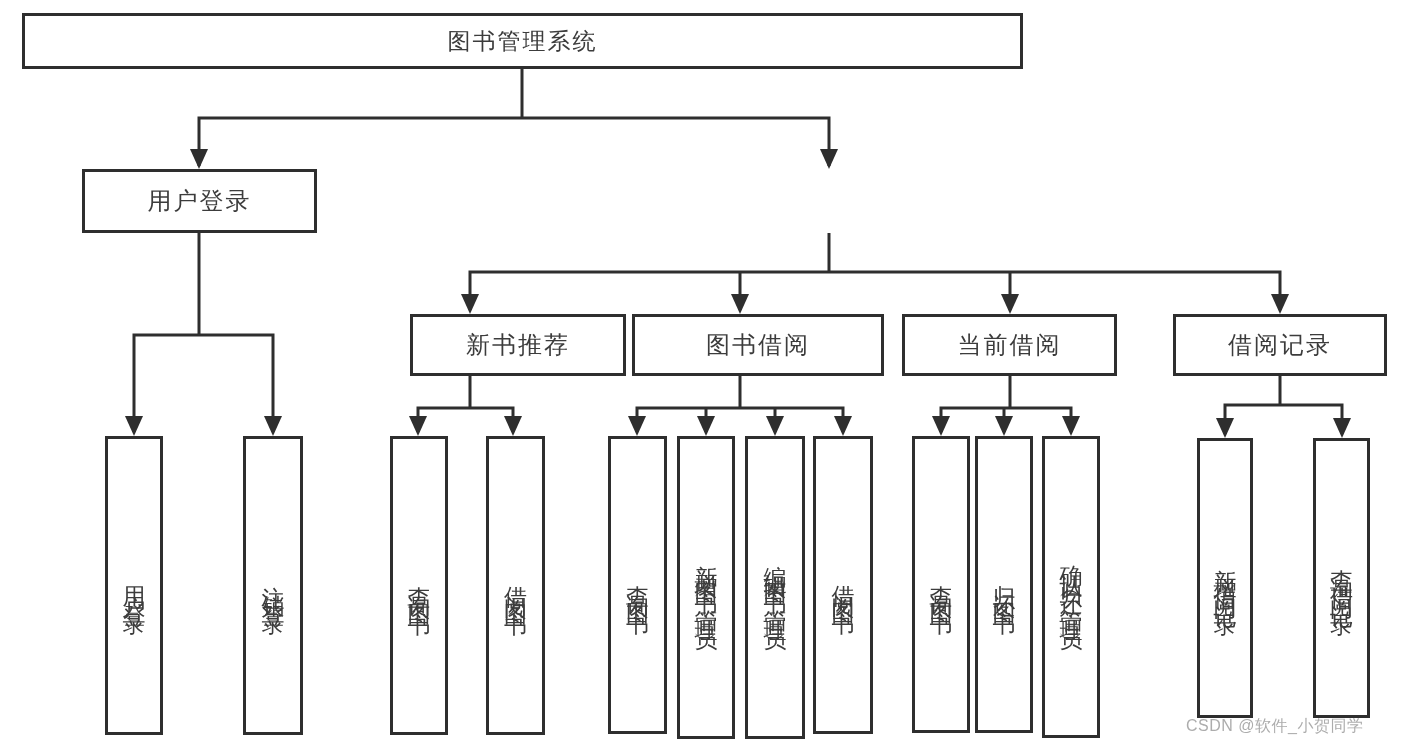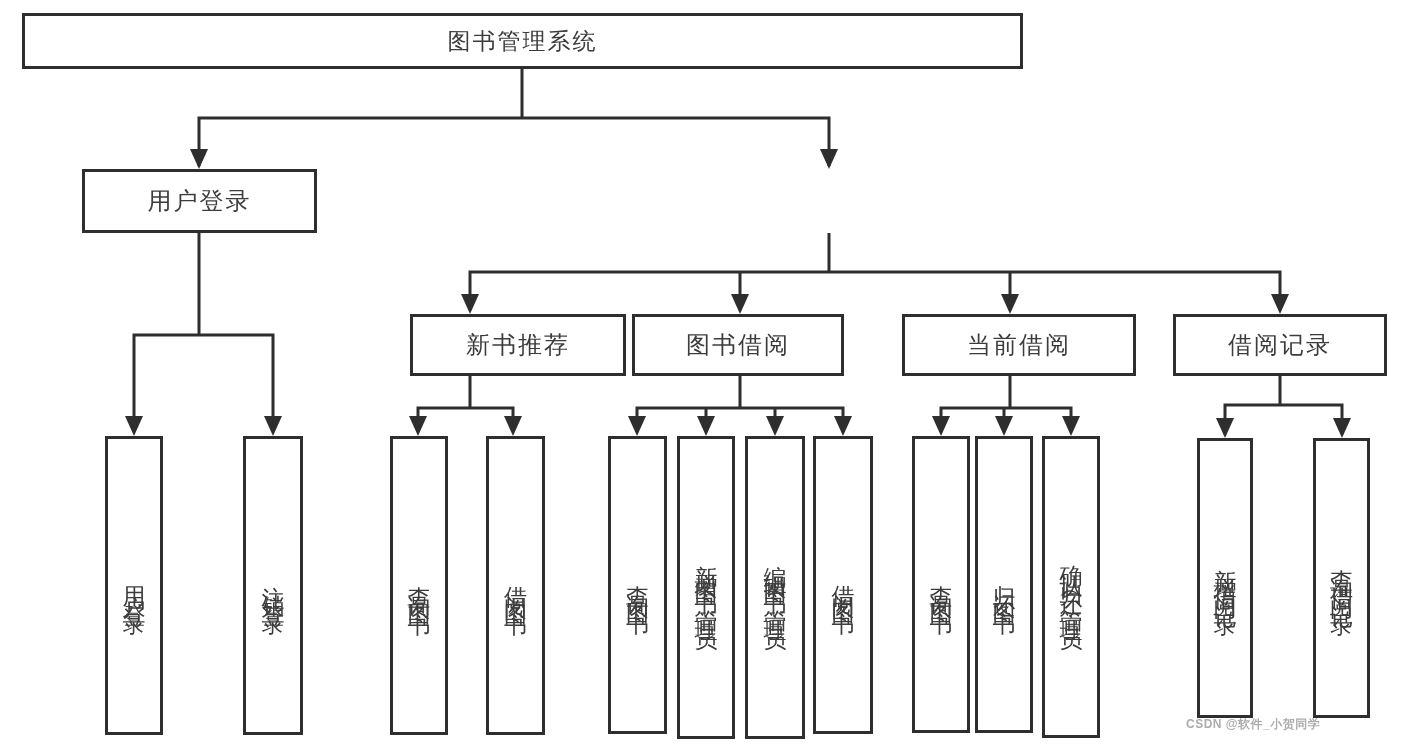--- a/index.html
+++ b/index.html
@@ -43,26 +43,25 @@
     font-size: 23px;
     letter-spacing: 9px;
     line-height: 1;
     white-space: nowrap;
   }
   #watermark {
     position: absolute;
     left: 1186px;
     top: 716px;
     width: 210px;
-    font-size: 12px;
+    font-size: 16px;
     color: rgba(158, 158, 158, 0.85);
     white-space: nowrap;
     z-index: 5;
     letter-spacing: 0.5px;
-    font-weight: bold;
   }
 </style>
 </head>
 <body>
 
 <div id="stage">
 
   <svg id="connectors" width="1405" height="747" viewBox="0 0 1405 747">
 
     <g stroke="#2e2e2e" stroke-width="3" fill="none">
@@ -120,24 +119,24 @@
     <span class="hlabel">图书管理系统</span>
   </div>
 
   <div class="box" style="left:82px; top:169px; width:235px; height:64px;">
     <span class="hlabel">用户登录</span>
   </div>
 
   <div class="box" style="left:362px; top:314px; width:216px; height:62px;margin-left:48px;">
     <span class="hlabel">新书推荐</span>
   </div>
-  <div class="box" style="left:632px; top:314px; width:212px; height:62px;">
+  <div class="box" style="left:632px; top:314px; width:252px; height:62px;">
     <span class="hlabel">图书借阅</span>
   </div>
-  <div class="box" style="left:902px; top:314px; width:234px; height:62px;">
+  <div class="box" style="left:902px; top:314px; width:215px; height:62px;">
     <span class="hlabel">当前借阅</span>
   </div>
   <div class="box" style="left:1173px; top:314px; width:214px; height:62px;">
     <span class="hlabel">借阅记录</span>
   </div>
 
   <div class="box leaf" style="left:105px; top:436px; width:58px; height:299px;">
     <span class="vlabel">用户登录</span>
   </div>
   <div class="box leaf" style="left:243px; top:436px; width:60px; height:299px;">

